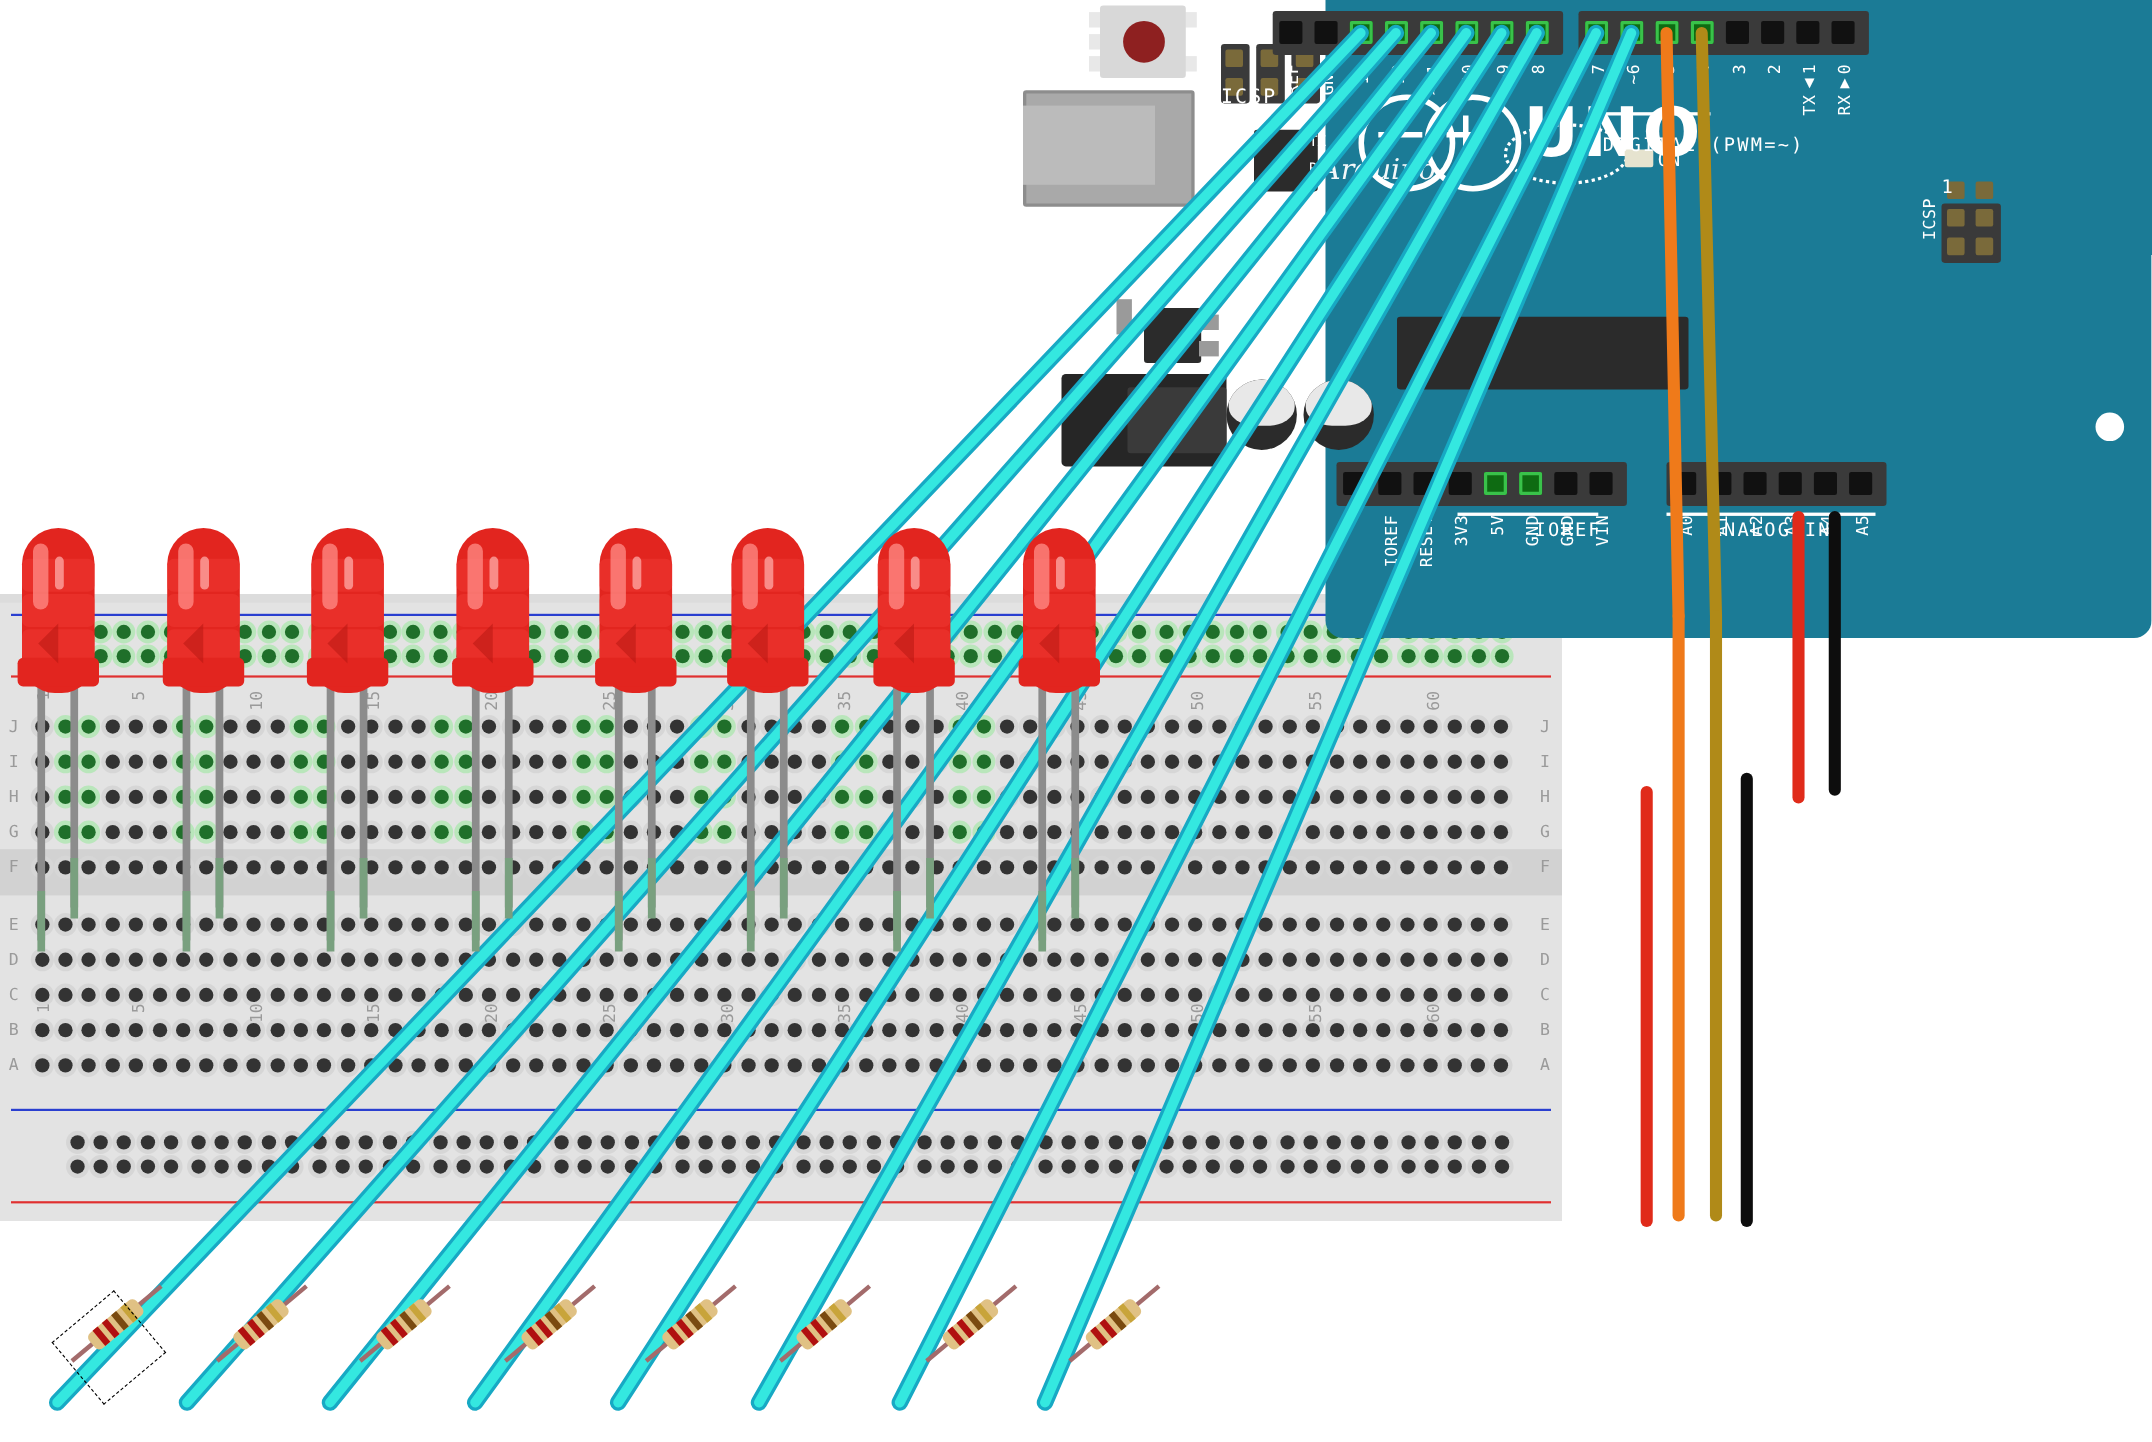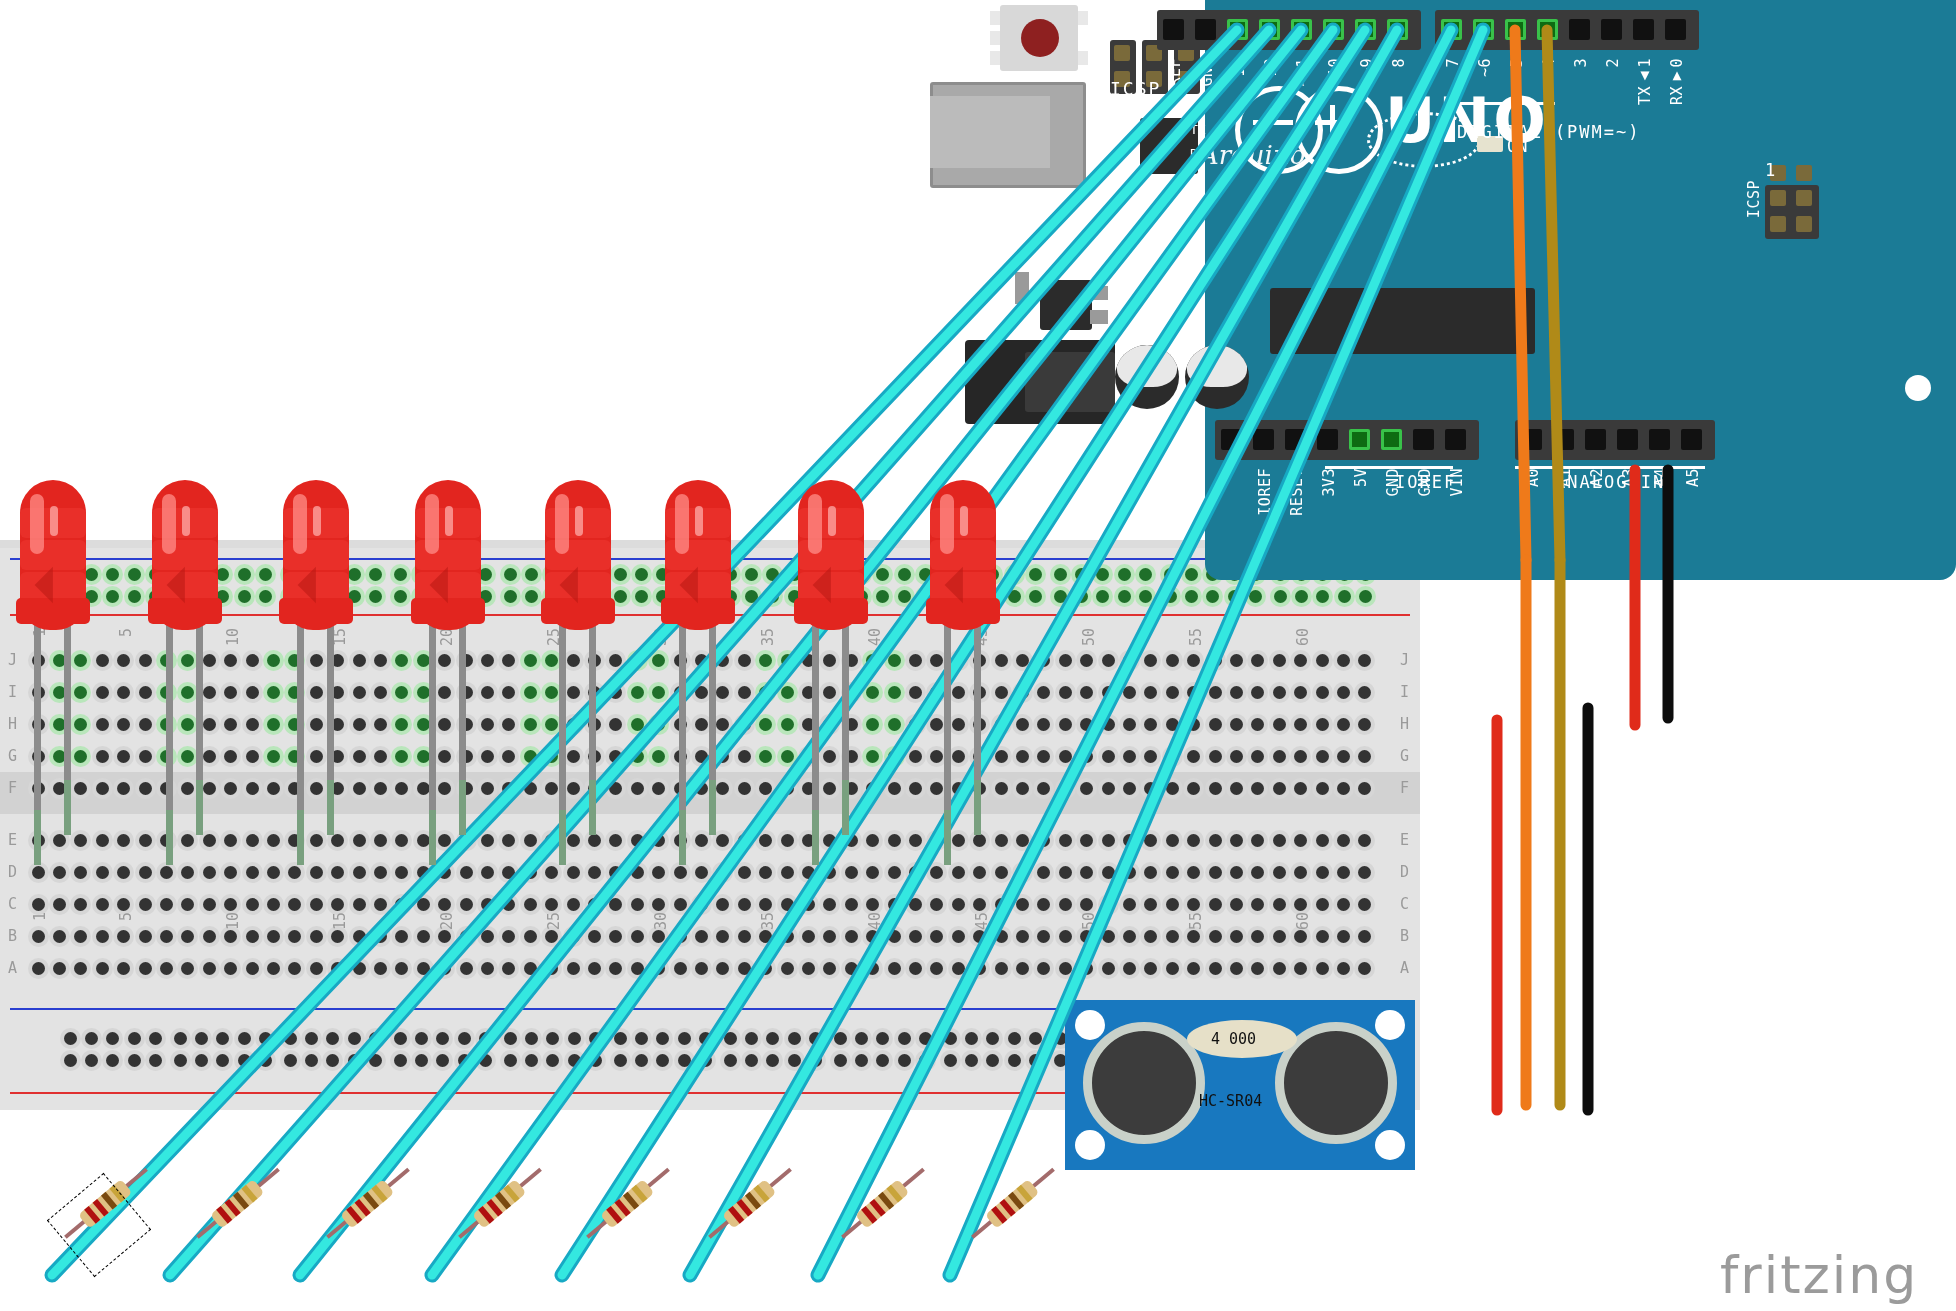--- a/index.html
+++ b/index.html
@@ -2925,32 +2925,20 @@
         <div class="plabel" style="left:415px;top:468px;">A3</div>
         <div class="pinhole" style="left:444px;top:429px;"></div>
         <div class="plabel" style="left:447px;top:468px;">A4</div>
         <div class="pinhole" style="left:476px;top:429px;"></div>
         <div class="plabel" style="left:479px;top:468px;">A5</div>
         <div class="wline" style="left:310px;top:466px;width:190px;"></div>
         <div class="hlabel" style="left:350px;top:472px;">ANALOG IN</div>
       </div>
   </div>
 
-  <div class="abs" id="sr04">
-    <div class="sr-body"></div>
-    <div class="sr-hole" style="left:10px;top:10px;"></div>
-    <div class="sr-hole" style="left:310px;top:10px;"></div>
-    <div class="sr-hole" style="left:10px;top:130px;"></div>
-    <div class="sr-hole" style="left:310px;top:130px;"></div>
-    <div class="sr-eye" style="left:18px;top:22px;"></div>
-    <div class="sr-eye" style="left:210px;top:22px;"></div>
-    <div class="sr-osc" style="left:122px;top:20px;"></div>
-    <div class="sr-txt" style="left:146px;top:30px;">4 000</div>
-    <div class="sr-txt" style="left:134px;top:92px;">HC-SR04</div>
-  </div>
 
   <svg class="wires" viewBox="0 0 1956 1311">
     <g id="wire-group">
         <line x1="1237" y1="30" x2="52" y2="1275" stroke="#17a9c4" stroke-width="15" stroke-linecap="round"></line>
         <line x1="1237" y1="30" x2="52" y2="1275" stroke="#34e8e0" stroke-width="9" stroke-linecap="round"></line>
         <line x1="1269" y1="30" x2="170" y2="1275" stroke="#17a9c4" stroke-width="15" stroke-linecap="round"></line>
         <line x1="1269" y1="30" x2="170" y2="1275" stroke="#34e8e0" stroke-width="9" stroke-linecap="round"></line>
         <line x1="1301" y1="30" x2="300" y2="1275" stroke="#17a9c4" stroke-width="15" stroke-linecap="round"></line>
         <line x1="1301" y1="30" x2="300" y2="1275" stroke="#34e8e0" stroke-width="9" stroke-linecap="round"></line>
         <line x1="1333" y1="30" x2="432" y2="1275" stroke="#17a9c4" stroke-width="15" stroke-linecap="round"></line>
@@ -3155,15 +3143,14 @@
         <div class="res-lead" style="left:54px;top:7px;width:28px;"></div>
         <div class="res-body"></div>
         <div class="band" style="left:8px;background:#b01010;"></div>
         <div class="band" style="left:19px;background:#b01010;"></div>
         <div class="band" style="left:30px;background:#7a4a10;"></div>
         <div class="band" style="left:41px;background:#c8a43a;"></div>
       </div>
       <div class="res-sel" style="left:62px;top:1188px;width:72px;height:72px;transform:rotate(-40deg);"></div>
     </div>
 
-  <div class="abs" id="fz">fritzing</div>
 
 </div>
 
 </body></html>

